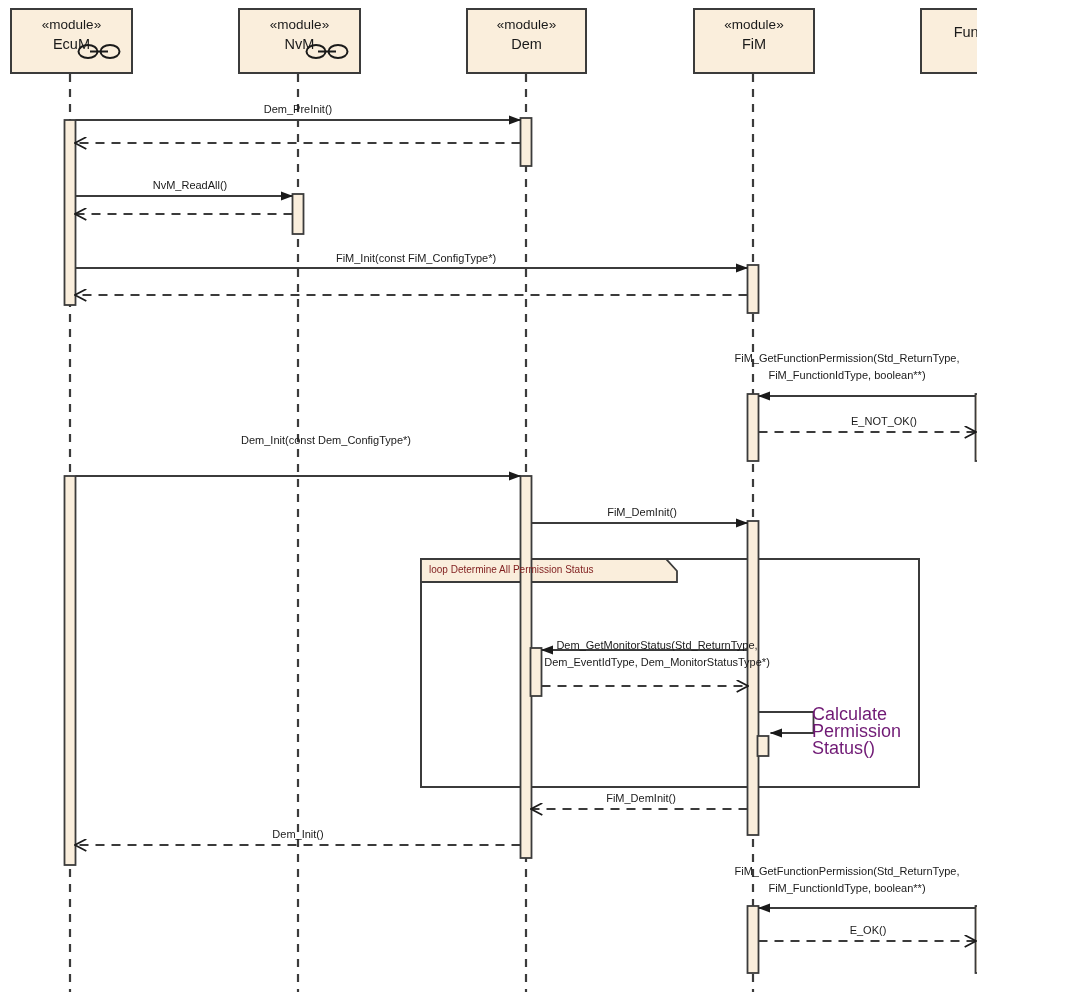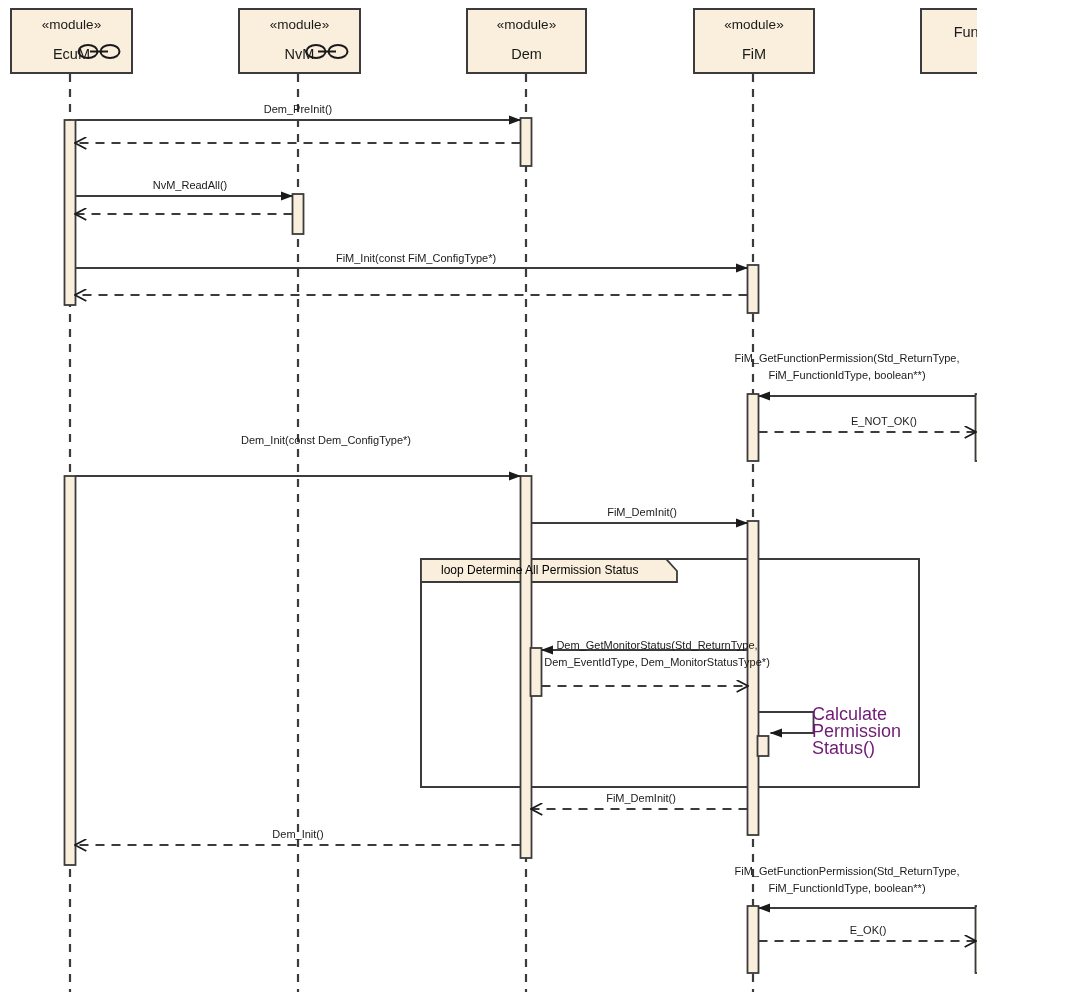--- a/index.html
+++ b/index.html
@@ -38,21 +38,21 @@
   .stereotype {
     font-size: 13.5px;
     color: #1a1a1a;
     line-height: 16px;
     letter-spacing: 0px;
   }
   .lifeline-name {
     font-size: 14.5px;
     color: #1a1a1a;
     line-height: 18px;
-    margin-top: 12px;
+    margin-top: 2px;
   }
   .socket-icon {
     position: absolute;
     right: 9px;
     bottom: 12px;
     width: 45px;
     height: 17px;
   }
   .msg-label {
     position: absolute;
@@ -63,25 +63,24 @@
     text-align: center;
     transform: translateX(-50%);
   }
   .msg-label.left-aligned {
     transform: none;
     text-align: center;
     white-space: normal;
   }
   .frag-label {
     position: absolute;
-    font-size: 12px;
-    color: #000000;
+    font-size: 10px;
+    color: #7f1d1d;
     line-height: 16px;
     white-space: nowrap;
-    margin-left: 12px;
   }
   .selfcall-label {
     position: absolute;
     font-size: 18px;
     color: #701a75;
     line-height: 17px;
     white-space: pre;
     text-align: left;
   }
 </style>

